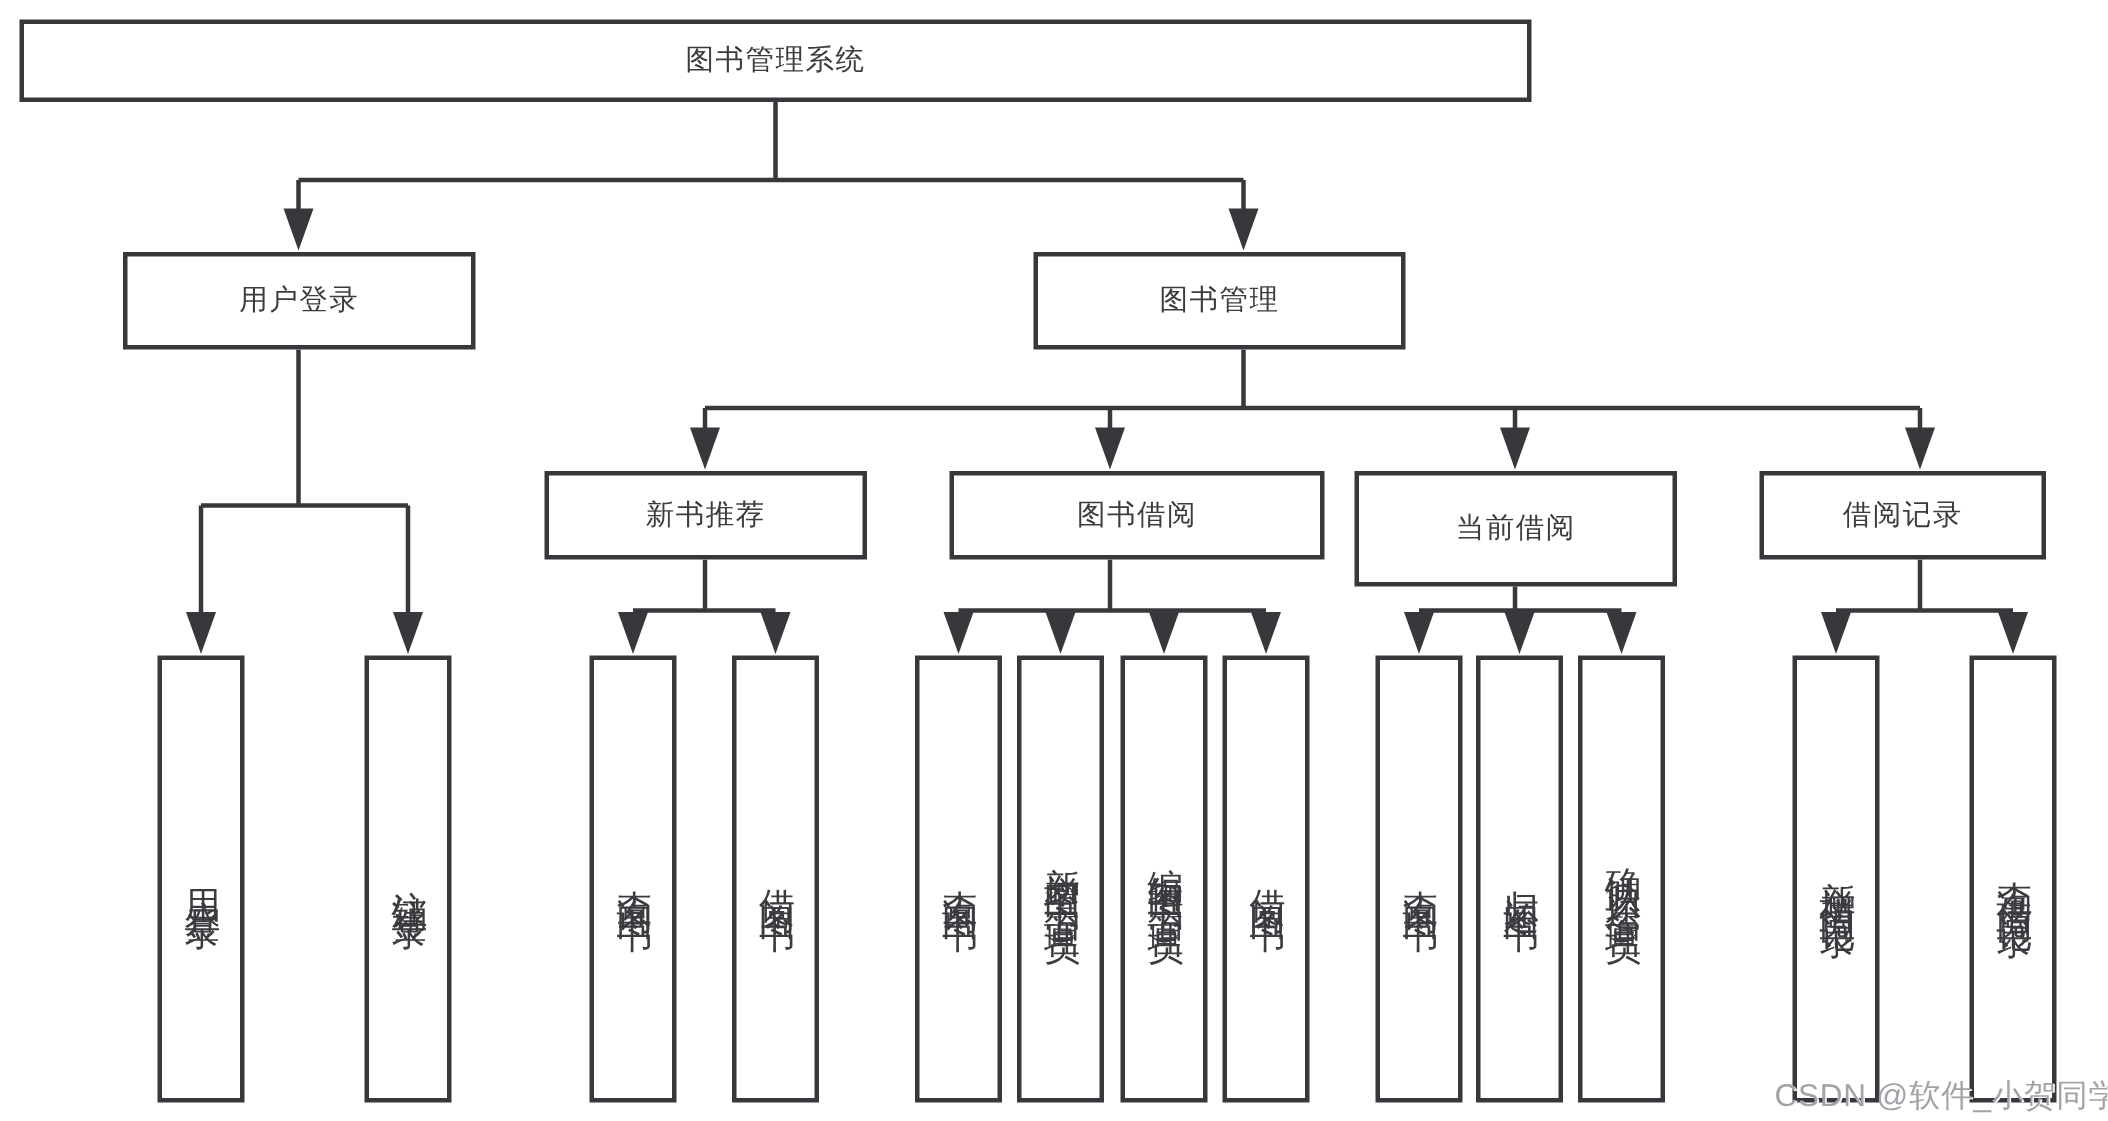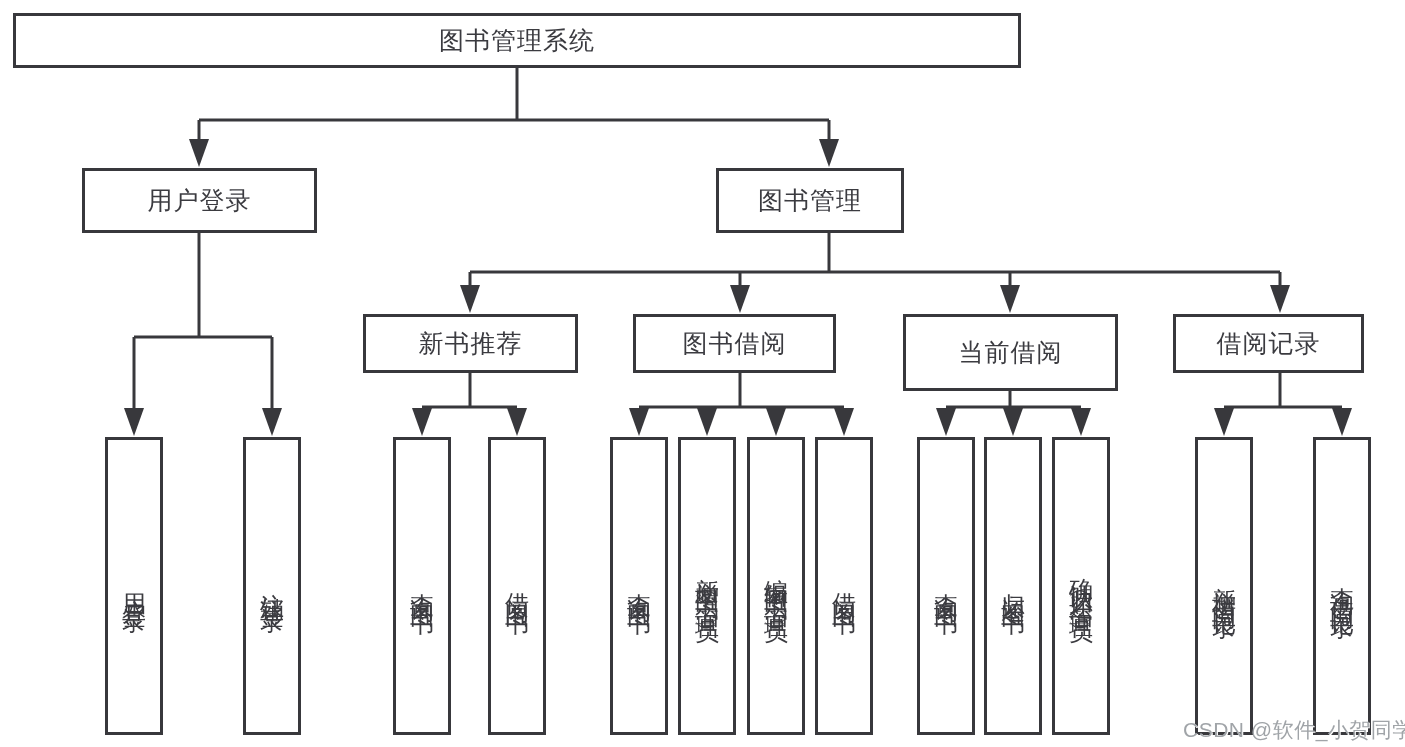--- a/index.html
+++ b/index.html
@@ -23,21 +23,21 @@
   }
   .node {
     position: absolute;
     box-sizing: border-box;
     background: #ffffff;
     border: 3px solid #38383c;
     display: flex;
     align-items: center;
     justify-content: center;
     color: #3b3b40;
-    font-size: 25px;
+    font-size: 19px;
     line-height: 1;
     white-space: nowrap;
   }
   .node.h span {
     letter-spacing: 1px;
   }
   .node.v {
     font-size: 24px;
   }
   .node.v span {
@@ -110,28 +110,28 @@
     </g>
   </svg>
 
   <div class="node h" style="left:13px;top:13px;width:1008px;height:55px">
     <span>图书管理系统</span>
   </div>
 
   <div class="node h" style="left:82px;top:168px;width:235px;height:65px">
     <span>用户登录</span>
   </div>
-  <div class="node h" style="left:716px;top:168px;width:188px;height:65px">
+  <div class="node h" style="left:689px;top:168px;width:248px;height:65px">
     <span>图书管理</span>
   </div>
 
   <div class="node h" style="left:363px;top:314px;width:215px;height:59px">
     <span>新书推荐</span>
   </div>
-  <div class="node h" style="left:633px;top:314px;width:203px;height:59px">
+  <div class="node h" style="left:633px;top:314px;width:250px;height:59px">
     <span>图书借阅</span>
   </div>
   <div class="node h" style="left:903px;top:314px;width:215px;height:77px">
     <span>当前借阅</span>
   </div>
   <div class="node h" style="left:1173px;top:314px;width:191px;height:59px">
     <span>借阅记录</span>
   </div>
 
   <div class="node v" style="left:105px;top:437px;width:58px;height:298px">

